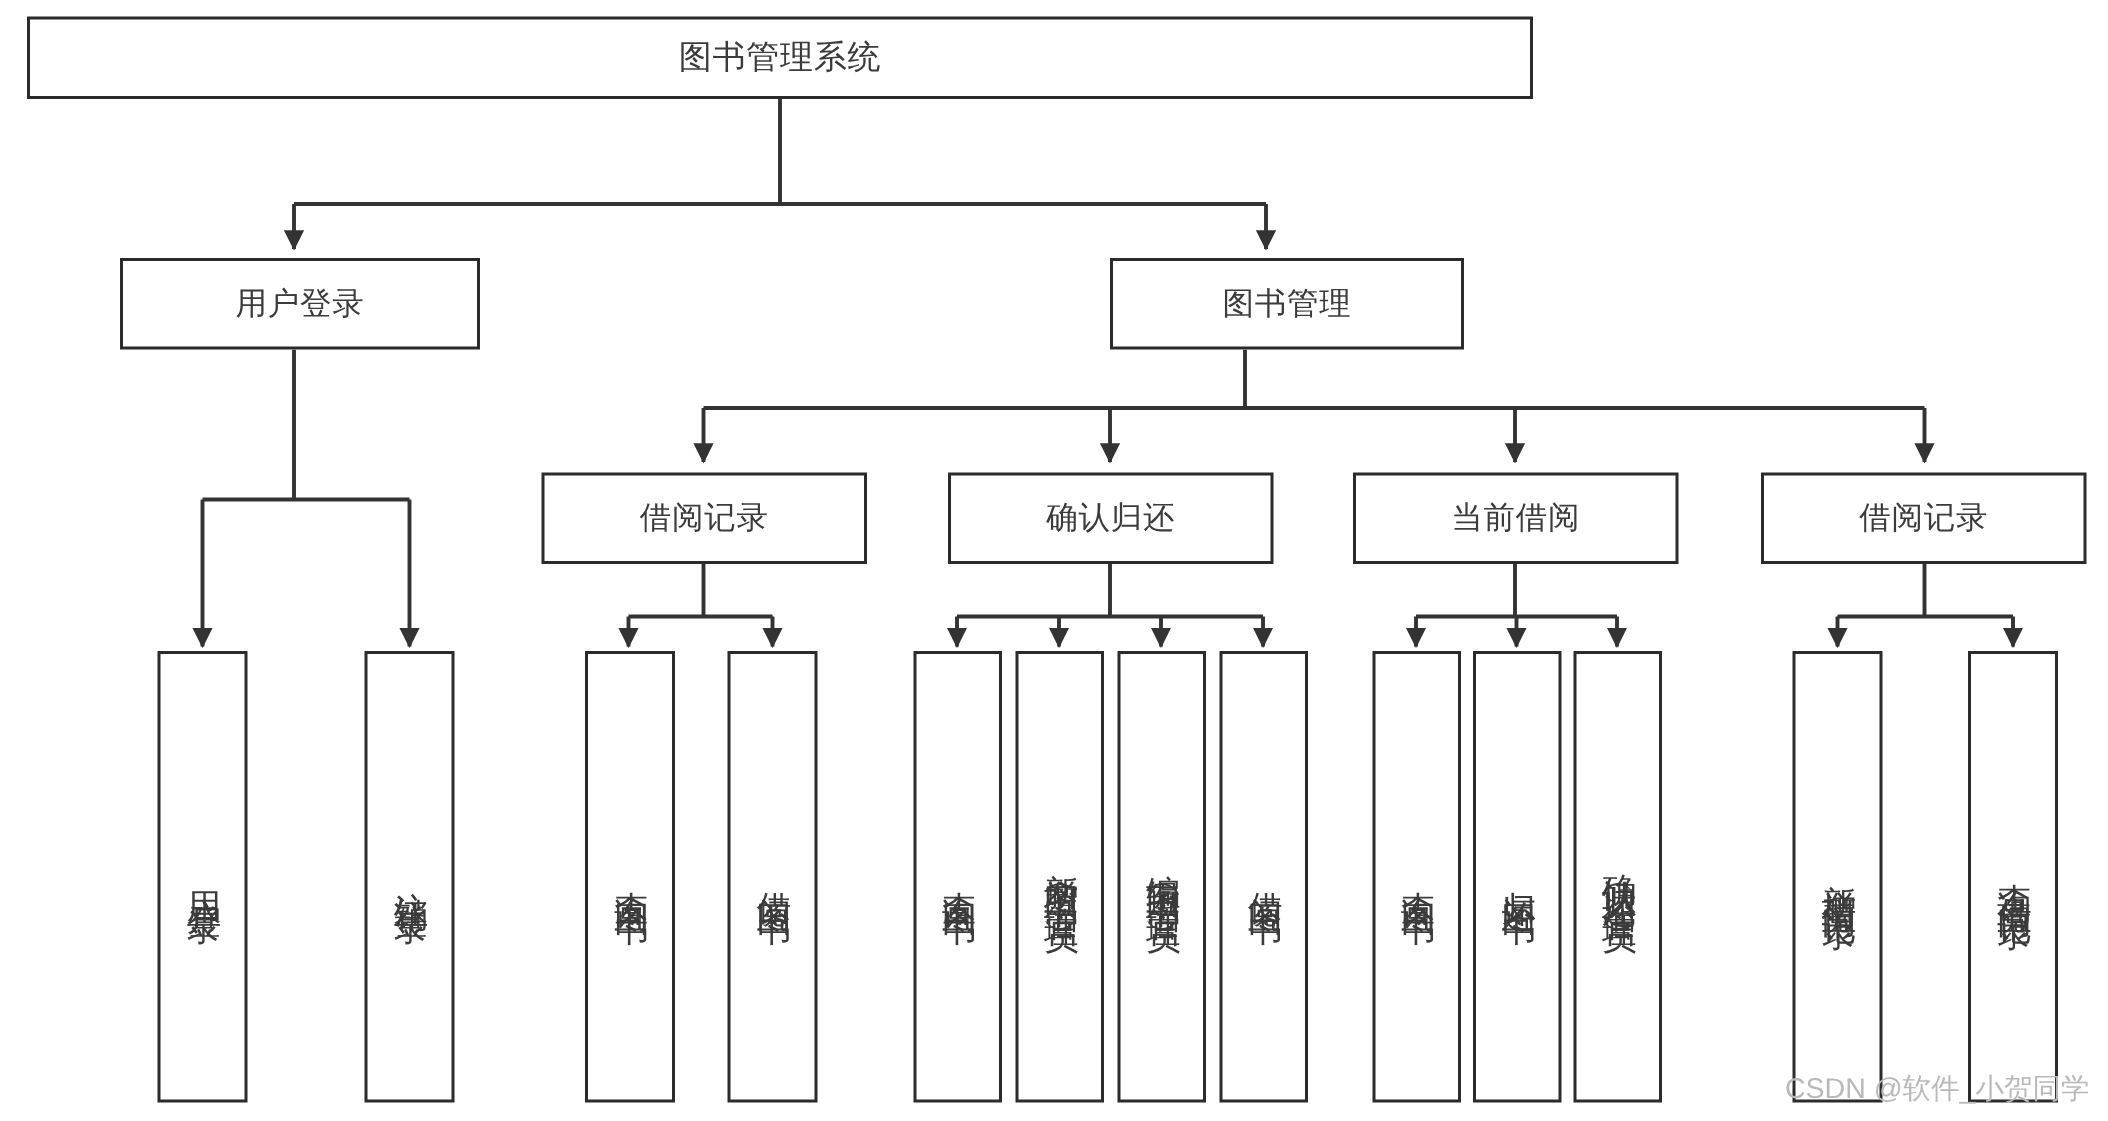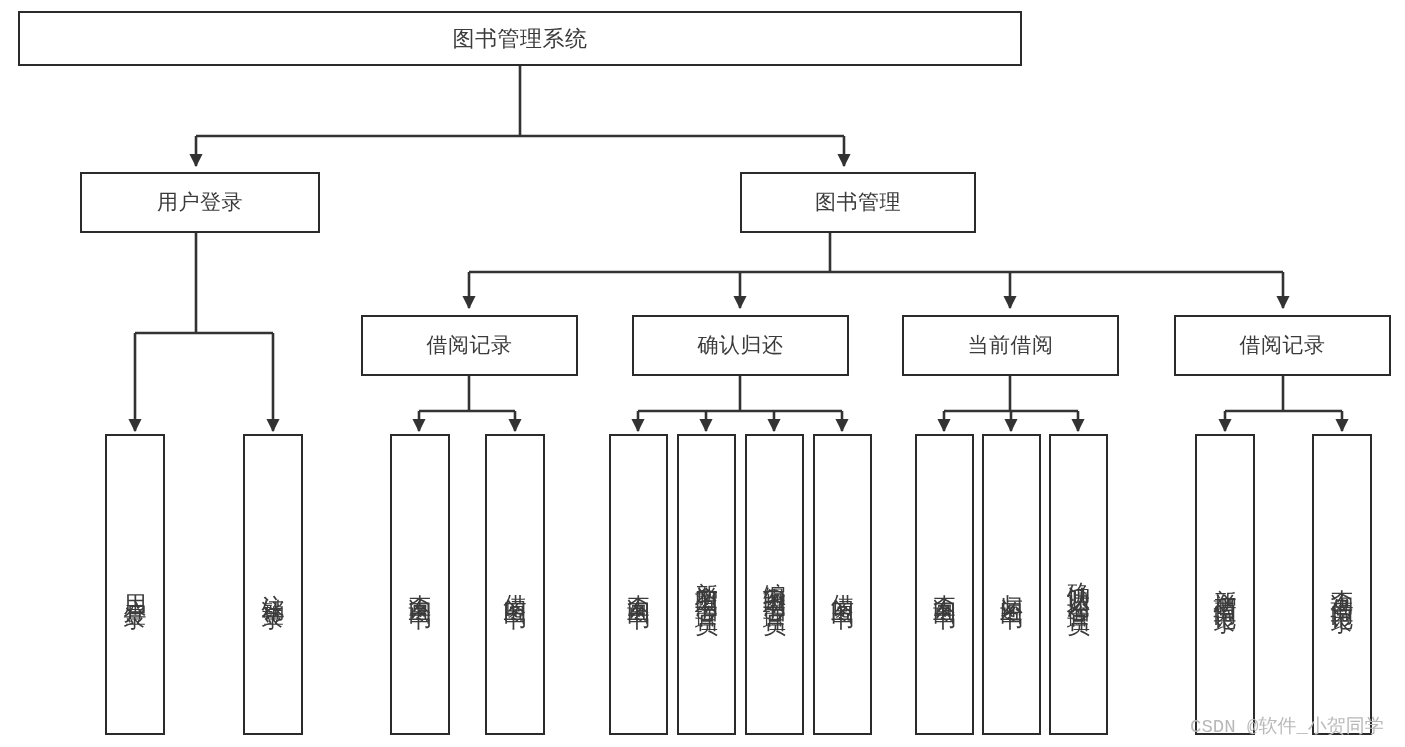--- a/index.html
+++ b/index.html
@@ -69,21 +69,21 @@
     max-height: 100%;
   }
   #watermark {
     position: absolute;
     left: 1190px;
     top: 713px;
     font-size: 19px;
     color: #b9b9b9;
     white-space: nowrap;
     z-index: 5;
-    font-family: Liberation Mono, monospace;
+    font-family: Liberation Sans, sans-serif;
   }
 </style>
 </head>
 <body>
 
 <div id="diagram-root">
 
   <svg id="edge-layer" viewBox="0 0 1405 747" width="1405" height="747" xmlns="http://www.w3.org/2000/svg">
     <defs>
       <marker id="arrowhead" viewBox="0 0 10 10" refX="9.2" refY="5" markerWidth="5.2" markerHeight="5.2" orient="auto-start-reverse">

